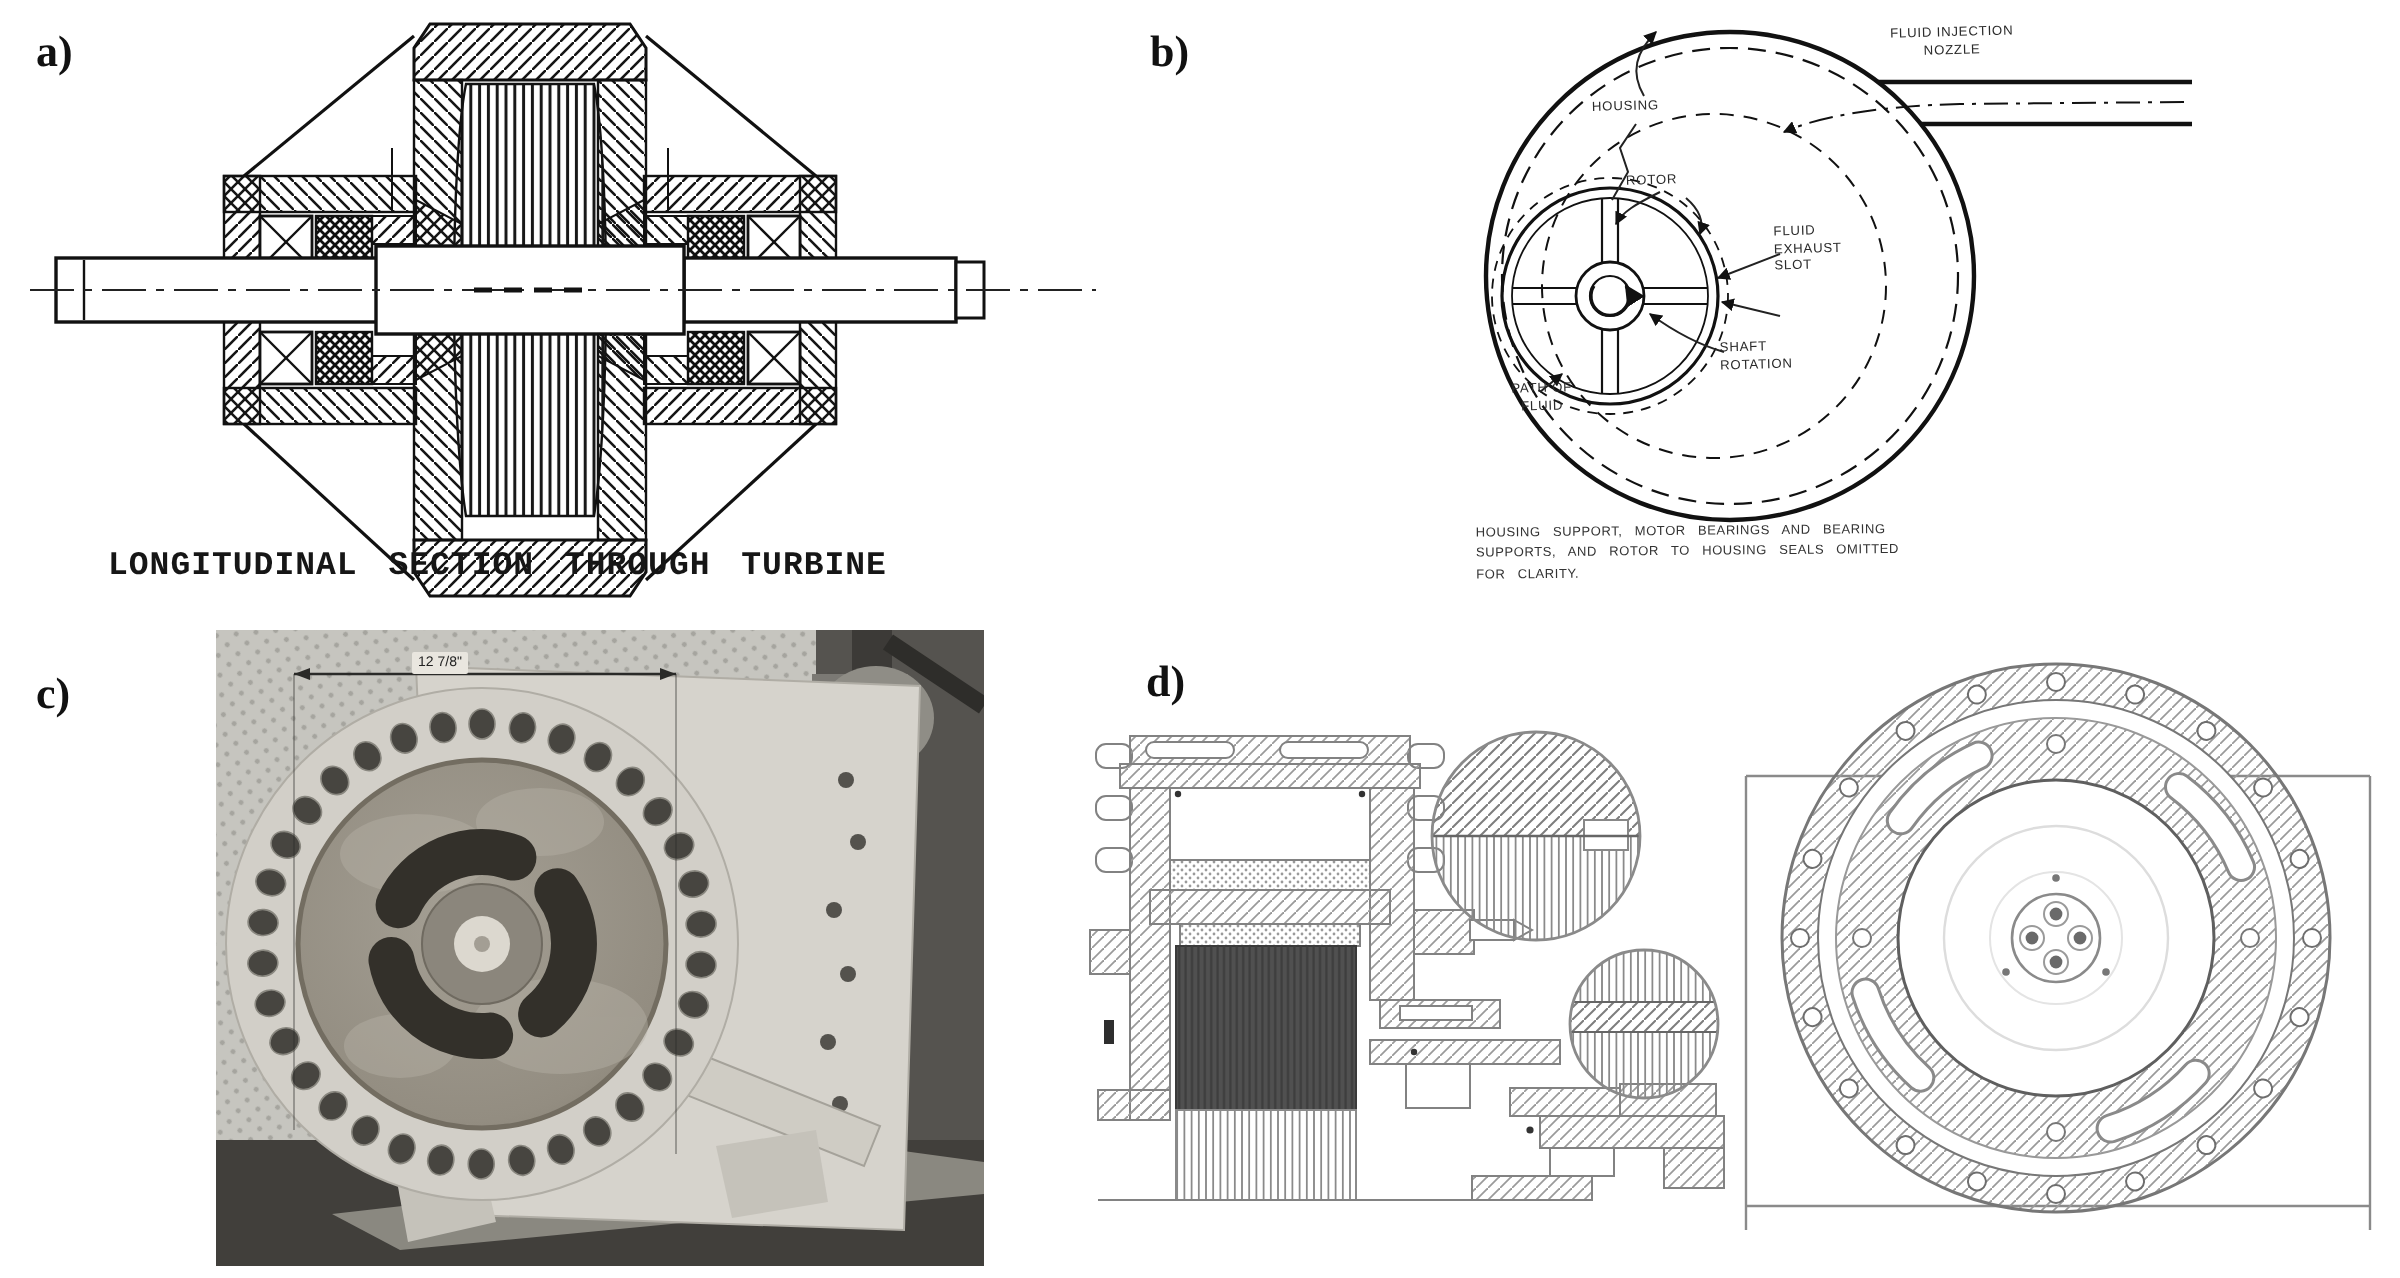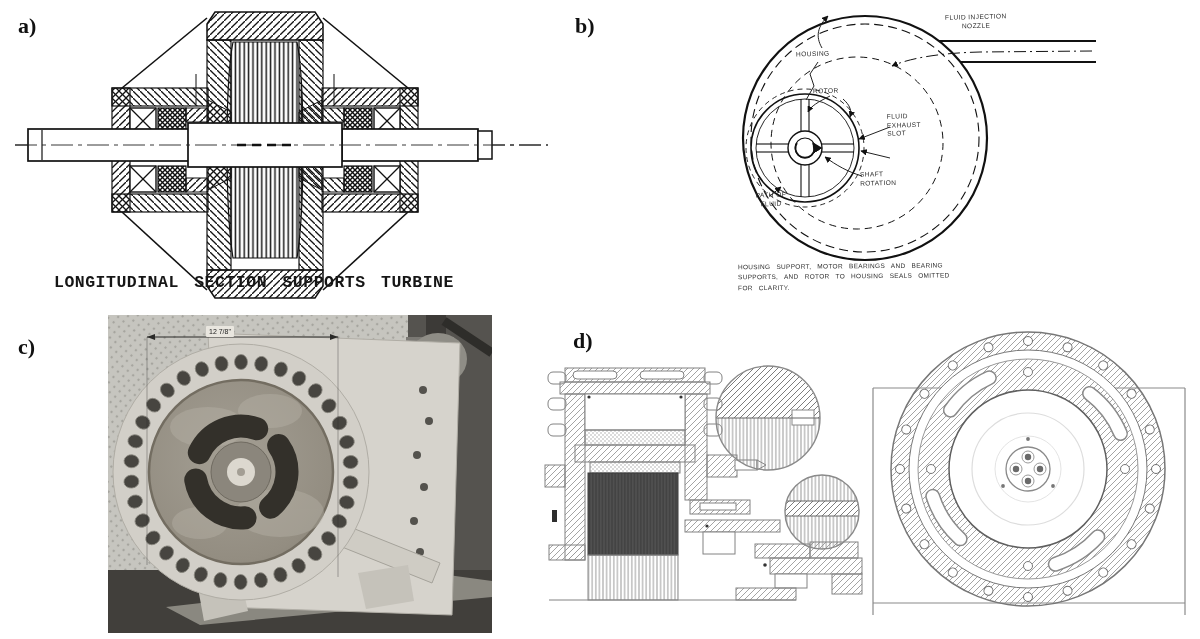--- a/index.html
+++ b/index.html
@@ -81,21 +81,21 @@
       <rect x="28" y="129" width="162" height="32" fill="#fff" stroke="#111" stroke-width="1.7"></rect>
       <rect x="342" y="129" width="136" height="32" fill="#fff" stroke="#111" stroke-width="1.7"></rect>
       <rect x="478" y="131" width="14" height="28" fill="#fff" stroke="#111" stroke-width="1.5"></rect>
       <rect x="188" y="123" width="154" height="44" fill="#fff" stroke="#111" stroke-width="1.7"></rect>
       <line x1="42" y1="130" x2="42" y2="160" stroke="#111" stroke-width="1.2"></line>
       <line x1="15" y1="145" x2="548" y2="145" stroke="#222" stroke-width="0.9" stroke-dasharray="22 5 4 5"></line>
       <line x1="237" y1="145" x2="293" y2="145" stroke="#111" stroke-width="2.4" stroke-dasharray="9 6"></line>
     </g>
   </svg>
 
-  <div class="caption-a">LONGITUDINAL SECTION SUPPORTS TURBINE</div>
+  <div class="caption-a">LONGITUDINAL SECTION THROUGH TURBINE</div>
 </div>
 
 <div class="panel" style="left:560px;top:0;width:640px;height:310px;">
   <div class="panel-letter" style="left:15px;top:13px;">b)</div>
 
   <svg width="640" height="310" viewBox="0 0 640 310">
     <defs>
       <marker id="pb-arr" viewBox="0 0 10 10" refX="9" refY="5" markerWidth="6.5" markerHeight="6.5" orient="auto">
         <path d="M0,0 L10,5 L0,10 Z" fill="#111"></path>
       </marker>

